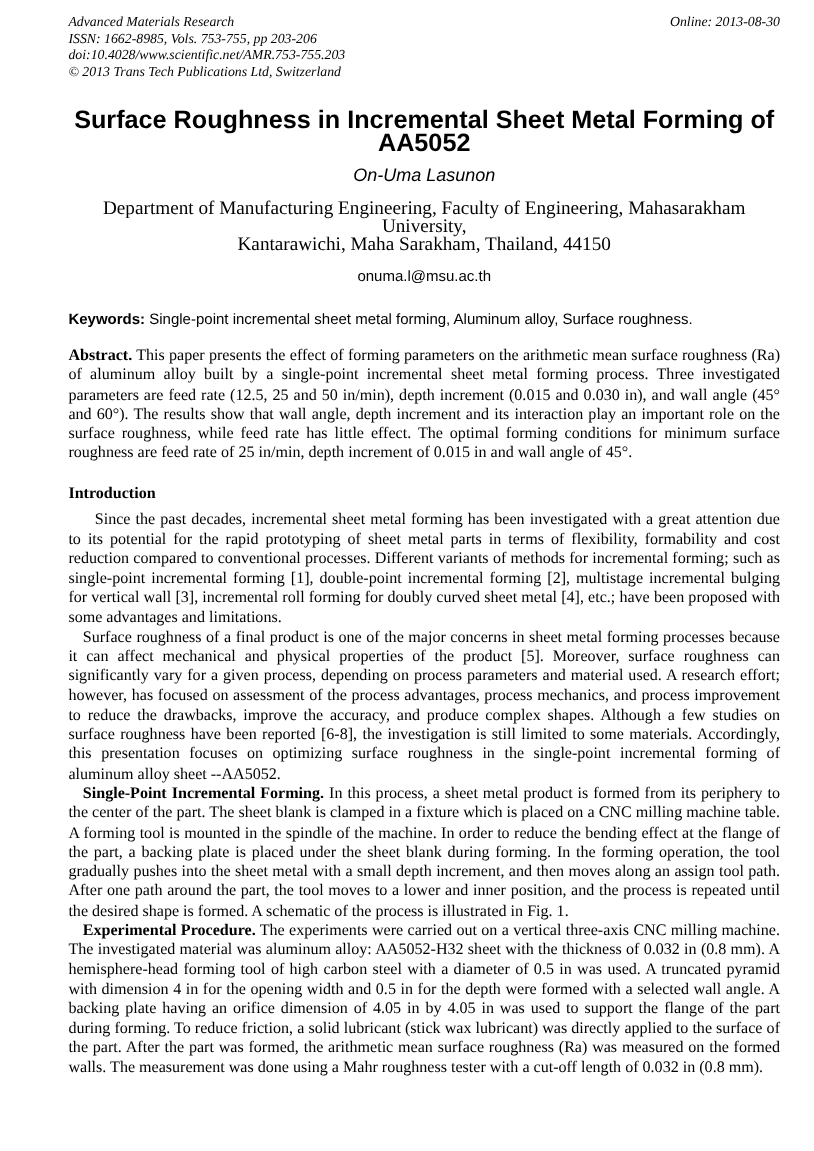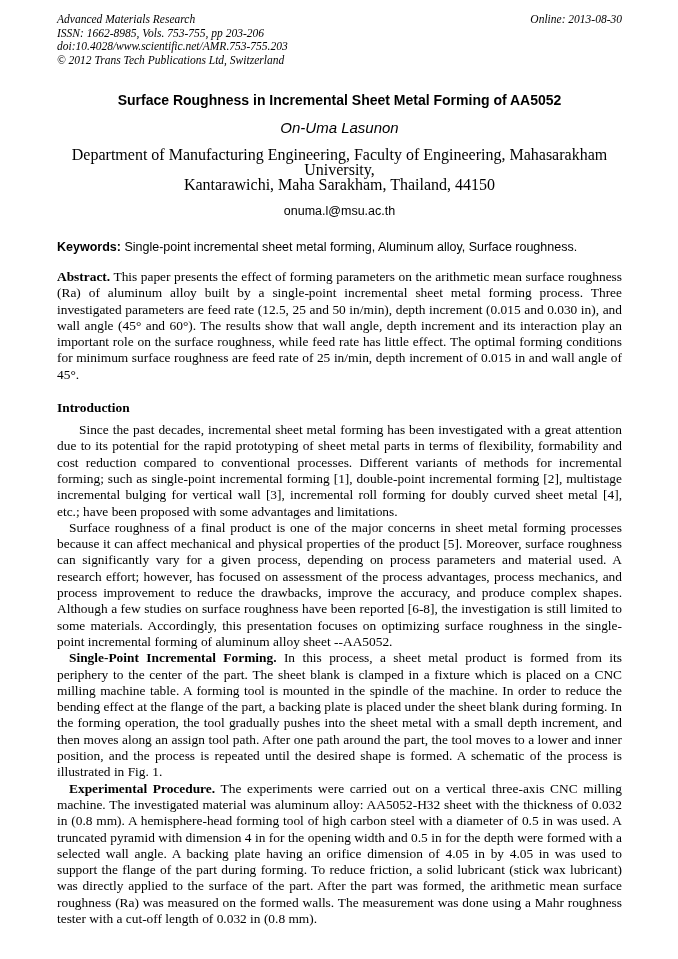--- a/index.html
+++ b/index.html
@@ -11,40 +11,40 @@
     width: 678px;
     height: 959px;
     overflow: hidden;
     color: #000000;
     font-family: "Liberation Serif", serif;
   }
   .page {
     box-sizing: border-box;
     width: 678px;
     height: 959px;
-    padding: 13px 56px 0 57px;
+    padding: 13px 28px 0 57px;
     background: #ffffff;
   }
   
   .hdr {
     display: flex;
     justify-content: space-between;
     align-items: flex-start;
     font-style: italic;
     font-size: 11.5px;
     line-height: 13.5px;
   }
   .hdr-left div { white-space: nowrap; }
   .hdr-right { white-space: nowrap; }
 
   
   .title {
     font-family: "Liberation Sans", sans-serif;
     font-weight: bold;
-    font-size: 14px;
+    font-size: 21px;
     text-align: center;
     margin-top: 24px;
     line-height: 19px;
   }
   .author {
     font-family: "Liberation Sans", sans-serif;
     font-size: 15px;
     text-align: center;
     margin-top: 9px;
     line-height: 18px;
@@ -95,21 +95,21 @@
 </head>
 <body>
 
 <div class="page">
 
   <div class="hdr">
     <div class="hdr-left">
       <div>Advanced Materials Research</div>
       <div>ISSN: 1662-8985, Vols. 753-755, pp 203-206</div>
       <div>doi:10.4028/www.scientific.net/AMR.753-755.203</div>
-      <div>© 2012 Trans Tech Publications Ltd, Switzerland</div>
+      <div>© 2013 Trans Tech Publications Ltd, Switzerland</div>
     </div>
     <div class="hdr-right">Online: 2013-08-30</div>
   </div>
 
   <div class="title">Surface Roughness in Incremental Sheet Metal Forming of AA5052</div>
 
   <div class="author">On-Uma Lasunon</div>
 
   <div class="affil">
     <div>Department of Manufacturing Engineering, Faculty of Engineering, Mahasarakham University,</div>

